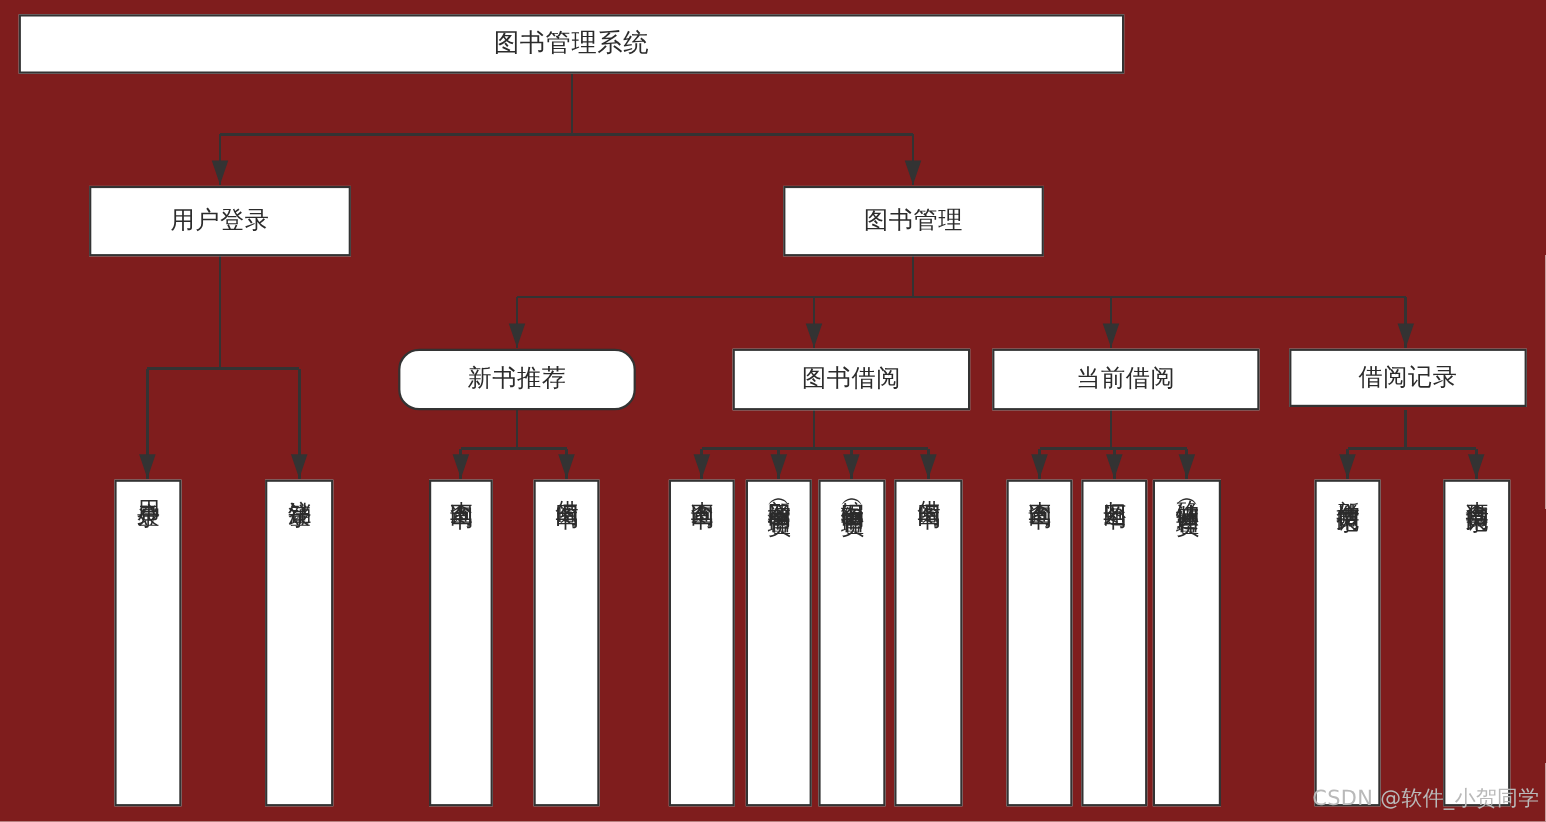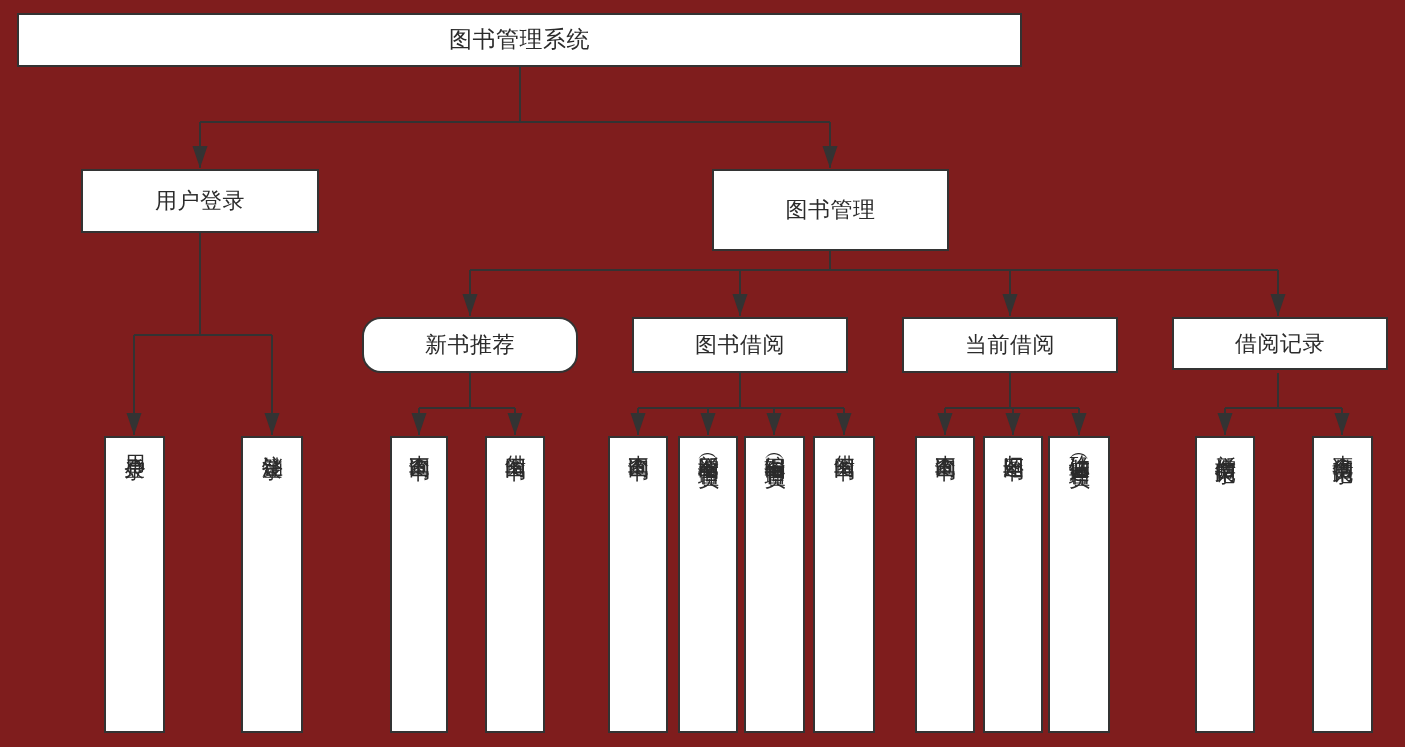--- a/index.html
+++ b/index.html
@@ -135,30 +135,30 @@
       <polygon points="1334.5,413 1349.5,413 1342,435" fill="#333333"></polygon>
     </svg>
 
   <div id="node-layer">
       <div class="node horizontal root" style="left: 17px; top: 13px; width: 1005px; height: 54px;">
         <span class="label">图书管理系统</span>
       </div>
       <div class="node horizontal level2" style="left: 81px; top: 169px; width: 238px; height: 64px;">
         <span class="label">用户登录</span>
       </div>
-      <div class="node horizontal level2" style="left: 712px; top: 169px; width: 237px; height: 82px;">
+      <div class="node horizontal level2" style="left: 712px; top: 169px; width: 237px; height: 64px;">
         <span class="label">图书管理</span>
       </div>
       <div class="node horizontal level3" style="left: 362px; top: 317px; width: 216px; height: 56px; border-radius: 19px;">
         <span class="label">新书推荐</span>
       </div>
-      <div class="node horizontal level3" style="left: 632px; top: 317px; width: 216px; height: 56px;">
+      <div class="node horizontal level3" style="left: 666px; top: 317px; width: 216px; height: 56px;">
         <span class="label">图书借阅</span>
       </div>
-      <div class="node horizontal level3" style="left: 902px; top: 317px; width: 216px; height: 56px;">
+      <div class="node horizontal level3" style="left: 902px; top: 317px; width: 243px; height: 56px;">
         <span class="label">当前借阅</span>
       </div>
       <div class="node horizontal level3" style="left: 1172px; top: 317px; width: 216px; height: 53px;">
         <span class="label">借阅记录</span>
       </div>
       <div class="node vertical leaf" style="left: 104px; top: 436px; width: 61px; height: 297px;">
         <span class="label">用户登录</span>
       </div>
       <div class="node vertical leaf" style="left: 241px; top: 436px; width: 62px; height: 297px;">
         <span class="label">注销登录</span>
@@ -191,14 +191,15 @@
         <span class="label">确认归还（管理员）</span>
       </div>
       <div class="node vertical leaf" style="left: 1195px; top: 436px; width: 60px; height: 297px;">
         <span class="label">新增借阅记录</span>
       </div>
       <div class="node vertical leaf" style="left: 1312px; top: 436px; width: 61px; height: 297px;">
         <span class="label">查询借阅记录</span>
       </div>
     </div>
 
+  <div class="watermark" style="left:1193px; top:713px;">CSDN @软件_小贺同学</div>
 
 </div>
 
 </body></html>

